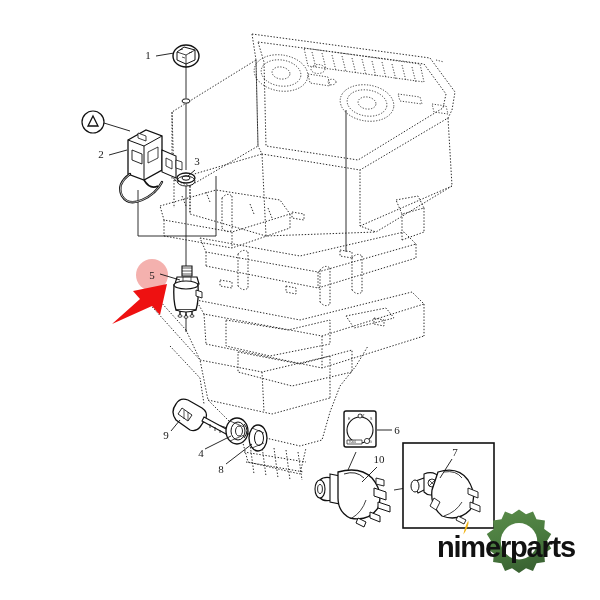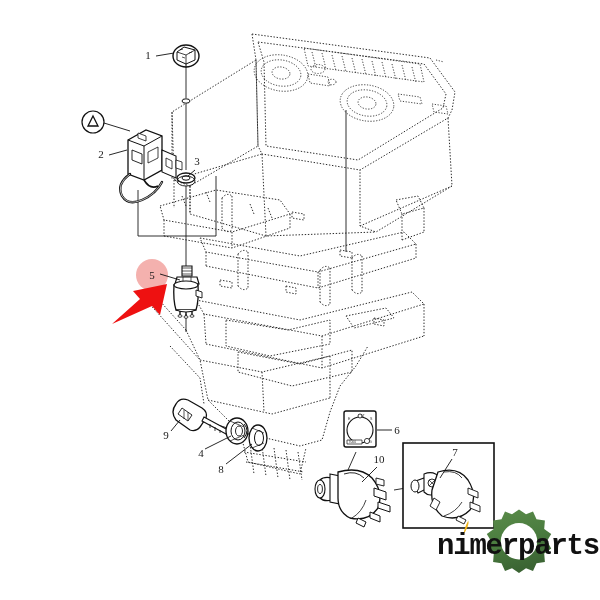--- a/index.html
+++ b/index.html
@@ -41,21 +41,21 @@
     top: 0px;
     width: 70px;
     height: 70px;
   }
   #logo-text {
     position: absolute;
     left: 0px;
     top: 22px;
     width: 160px;
     height: 34px;
-    font-family: Liberation Mono, monospace;
+    font-family: Liberation Sans, sans-serif;
     font-weight: bold;
     font-size: 29px;
     letter-spacing: -1.2px;
     color: #111111;
     line-height: 34px;
     white-space: nowrap;
   }
   #logo-accent {
     position: absolute;
     left: 25px;

